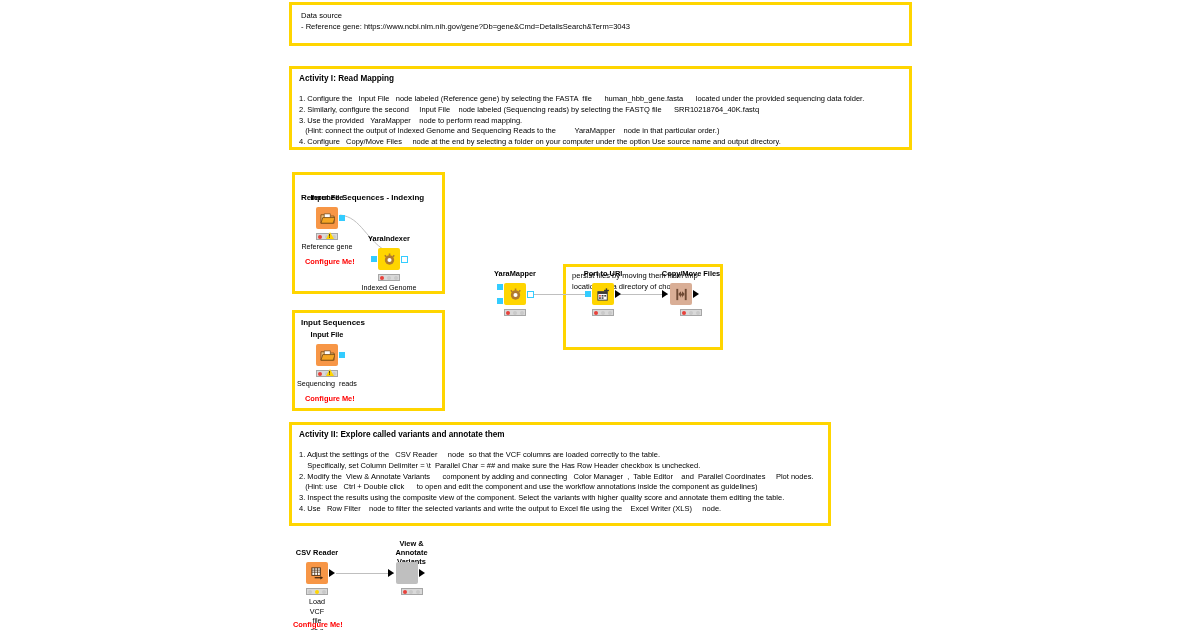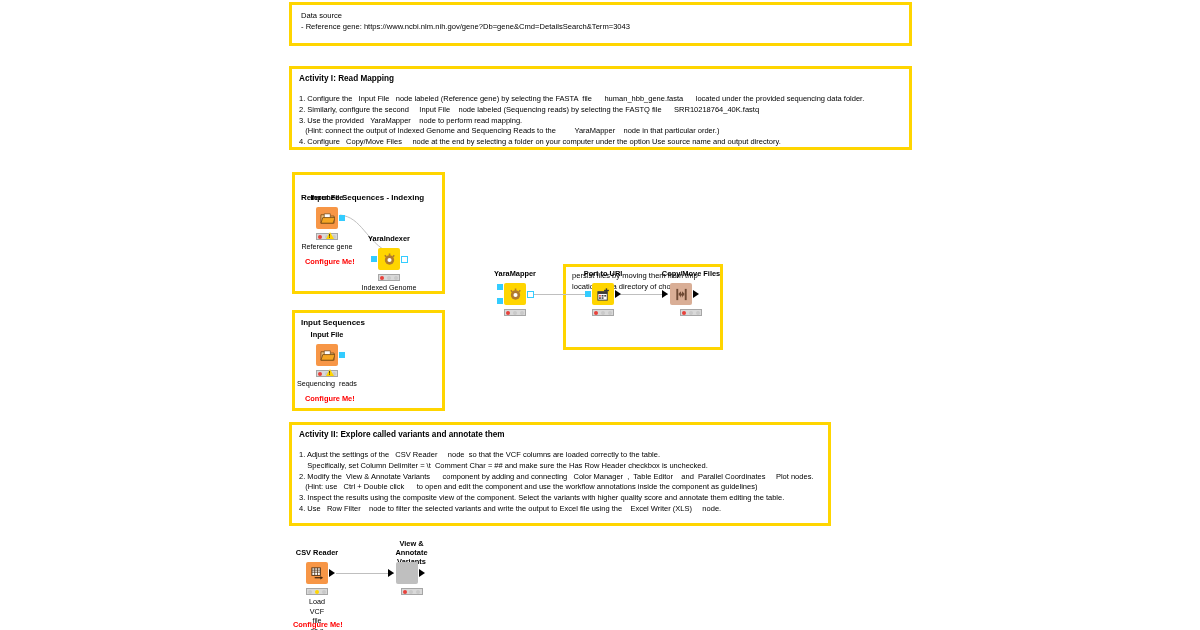--- a/index.html
+++ b/index.html
@@ -294,21 +294,21 @@
       <span class="led red"></span>
       <span class="led grey"></span>
       <span class="led grey"></span>
     </div>
   </div>
 
   <div class="anno" id="box-activity2">
     <div class="inner">
       <div class="hdr">Activity II:  Explore called variants and annotate them</div>
       <div class="li">1. Adjust the settings of the   CSV Reader     node  so that the VCF columns are loaded correctly to the table.</div>
-      <div class="li">    Specifically, set Column Delimiter = \t  Comment Char = ## and make sure the Has Row Header checkbox is unchecked.</div>
+      <div class="li">    Specifically, set Column Delimiter = \t  Parallel Char = ## and make sure the Has Row Header checkbox is unchecked.</div>
       <div class="li">2. Modify the  View &amp; Annotate Variants      component by adding and connecting   Color Manager  ,  Table Editor    and  Parallel Coordinates     Plot nodes.</div>
       <div class="li">   (Hint: use   Ctrl + Double click      to open and edit the component and use the workflow annotations inside the component as guidelines)</div>
       <div class="li">3. Inspect the results using the composite view of the component. Select the variants with higher quality score and annotate them editing the table.</div>
       <div class="li">4. Use   Row Filter    node to filter the selected variants and write the output to Excel file using the    Excel Writer (XLS)     node.</div>
     </div>
   </div>
 
   <div class="edge" style="left:336px;top:573px;width:58px;"></div>
 
   <div class="node" style="left:306px;top:562px;width:22px;height:22px;">

